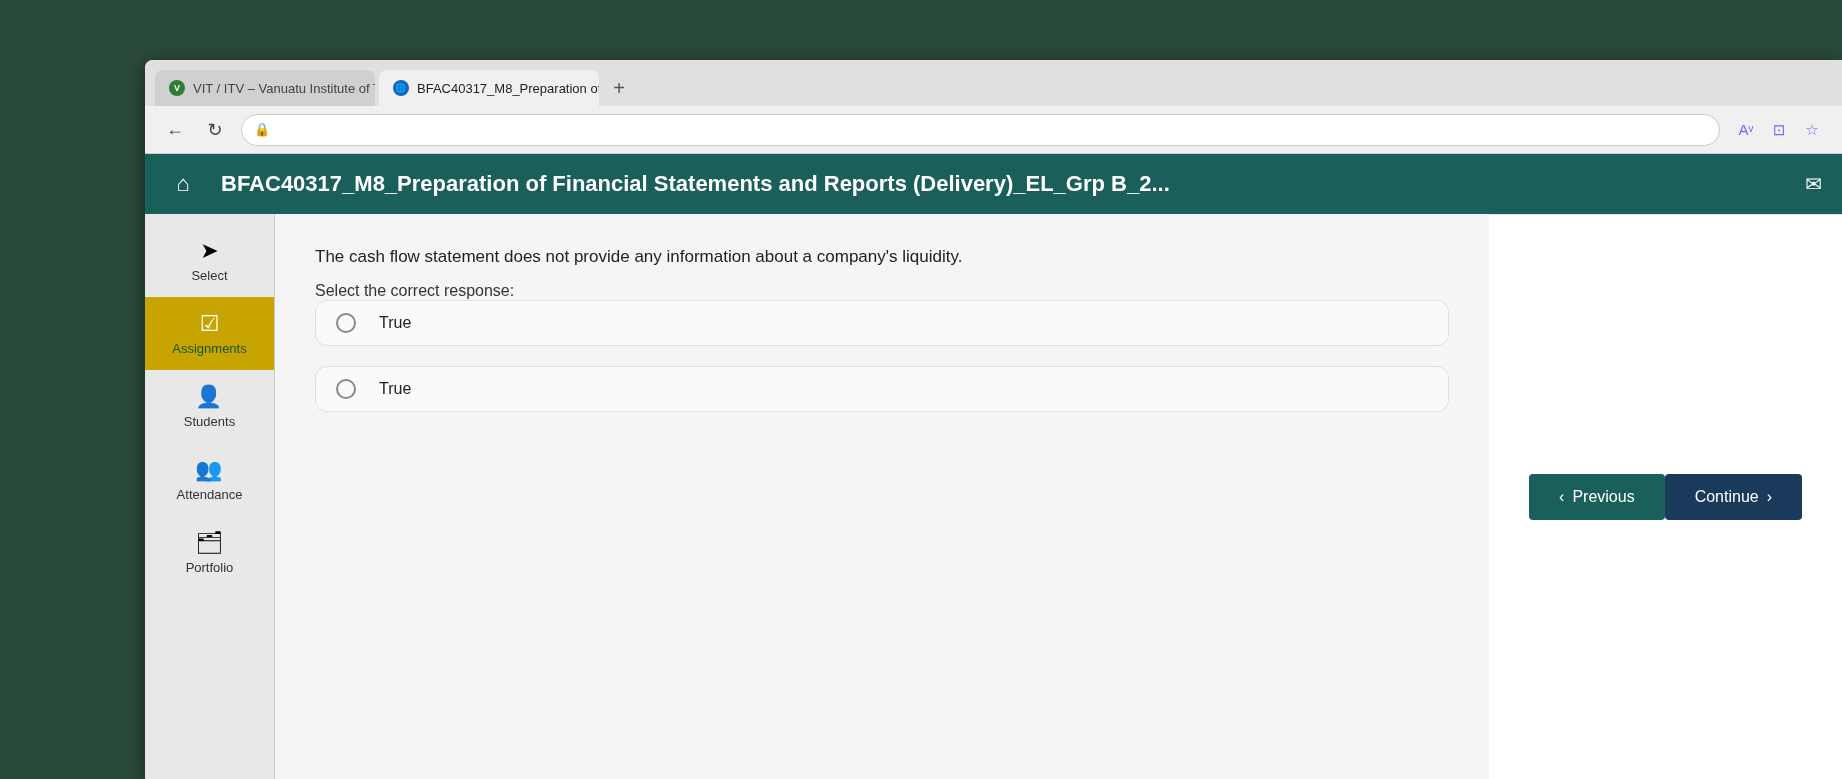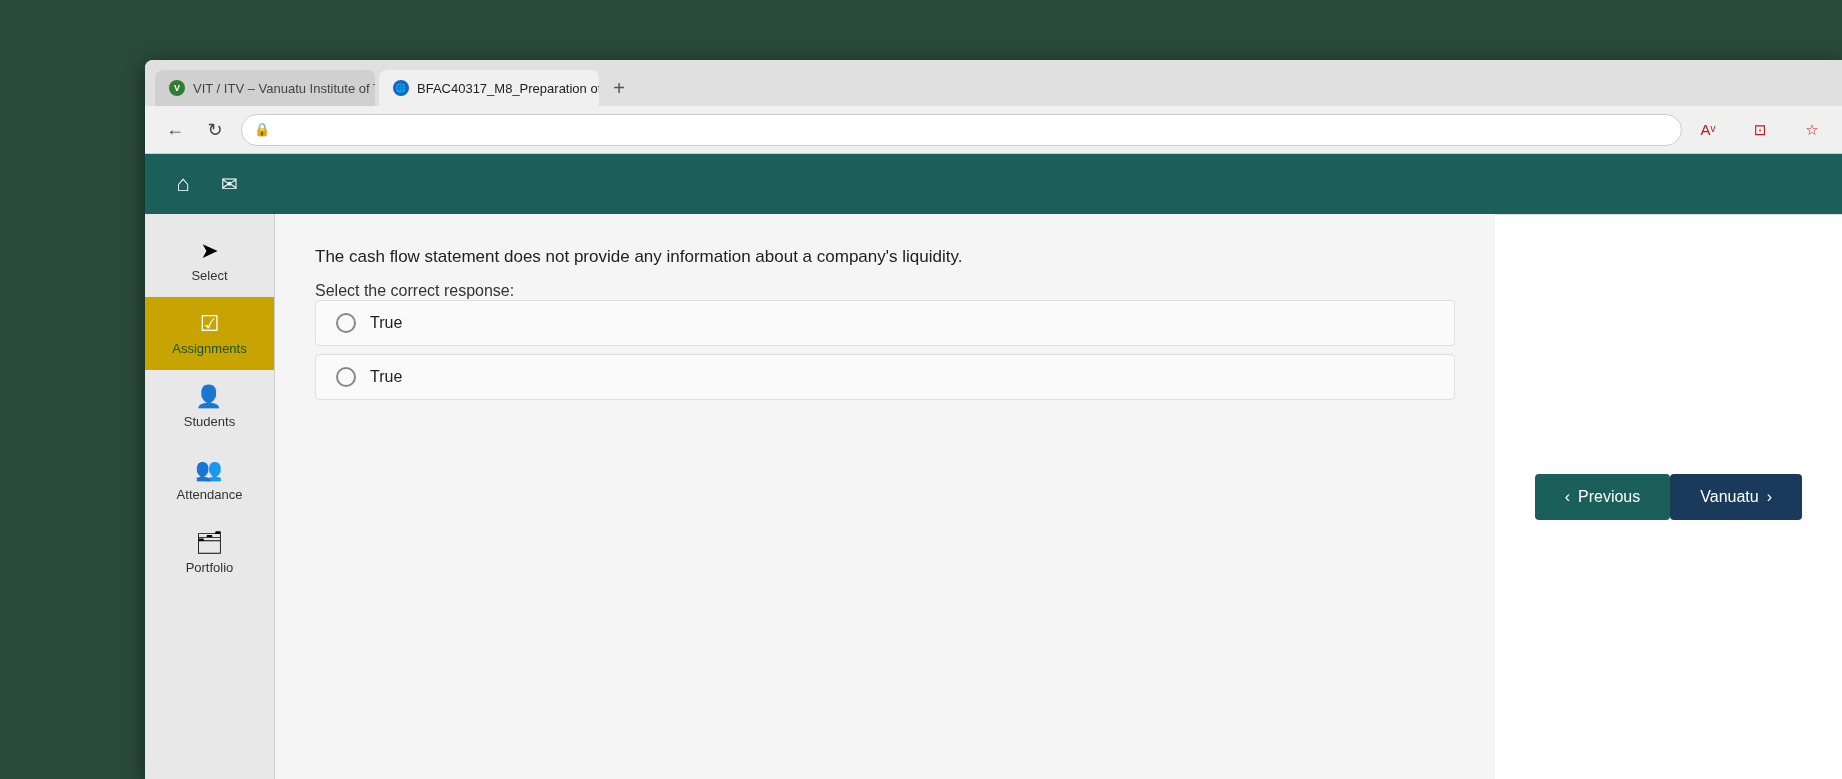--- a/index.html
+++ b/index.html
@@ -118,22 +118,22 @@
       font-size: 13px; color: #555;
     }
 
     .url-text {
       font-size: 14px;
       color: #222;
       flex: 1;
     }
 
     .browser-tools {
-      display: flex; align-items: center; gap: 24px;
-      font-size: 16px; color: #b91c1c;
+      display: flex; align-items: center; gap: 5px;
+      font-size: 16px; color: #8b5cf6;
     }
 
     .browser-tool-btn {
       width: 28px; height: 28px;
       display: flex; align-items: center; justify-content: center;
       cursor: pointer; border-radius: 4px;
       font-size: 15px;
     }
 
     
@@ -232,26 +232,26 @@
 
     .select-prompt {
       font-size: 16px;
       color: #333;
     }
 
     .answer-option {
       display: flex;
       align-items: center;
       padding: 12px 20px;
-      margin-bottom: 8px;
+      margin-bottom: 20px;
       border: 1px solid #e0e0e0;
-      border-radius: 4px;
+      border-radius: 12px;
       background: #fafafa;
       cursor: pointer;
-      gap: 14px;
+      gap: 23px;
       width: 100%;
     }
 
     .radio-circle {
       width: 20px; height: 20px;
       border-radius: 50%;
       border: 2px solid #888;
       display: flex; align-items: center; justify-content: center;
       flex-shrink: 0;
     }
@@ -342,20 +342,21 @@
       <div class="browser-tool-btn">Aᵛ</div>
       <div class="browser-tool-btn">⊡</div>
       <div class="browser-tool-btn">☆</div>
     </div>
   </div>
 
   <div class="page-content">
 
     <div class="page-header">
       <div class="home-icon">⌂</div>
+      <div class="header-title">BFAC40317_M8_Preparation of Financial Statements and Reports (Delivery)_EL_Grp B_2...</div>
       <div class="header-mail">✉</div>
     </div>
 
     <div class="main-layout">
 
       <div class="sidebar">
 
         <div class="sidebar-item">
           <span class="sidebar-icon">➤</span>
           <span class="sidebar-label">Select</span>
@@ -402,21 +403,21 @@
             <span class="option-label">True</span>
           </div>
         </div>
 
         <div class="nav-buttons">
           <button class="btn-previous">
             <span>‹</span>
             <span>Previous</span>
           </button>
           <button class="btn-continue">
-            <span>Vanuatu</span>
+            <span>Continue</span>
             <span>›</span>
           </button>
         </div>
       </div>
 
     </div>
   </div>
 </div>
 
 </body></html>

